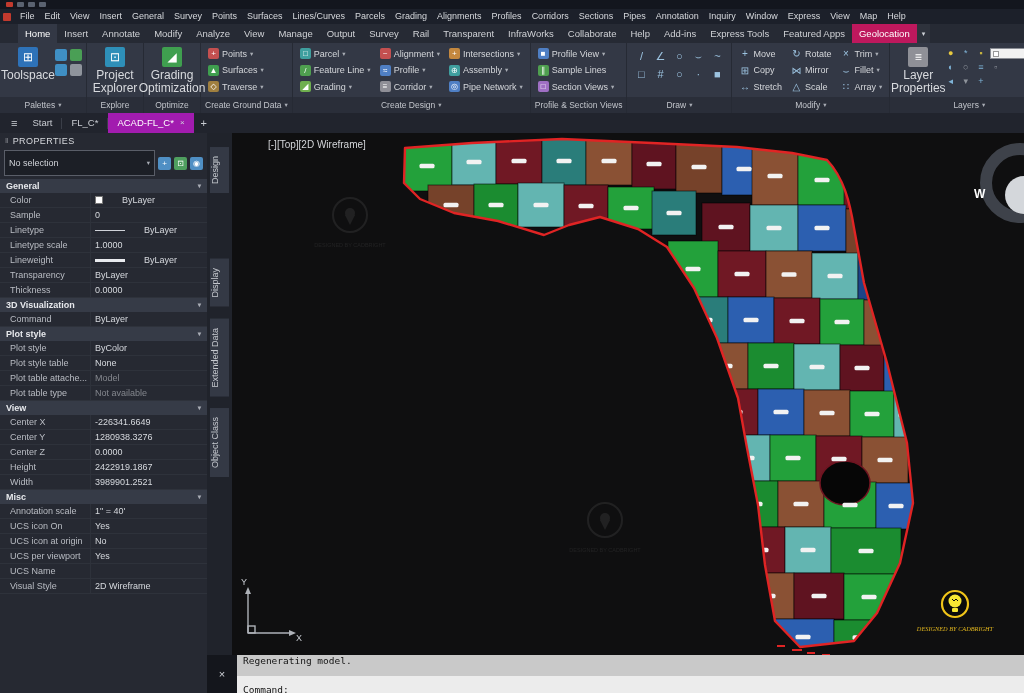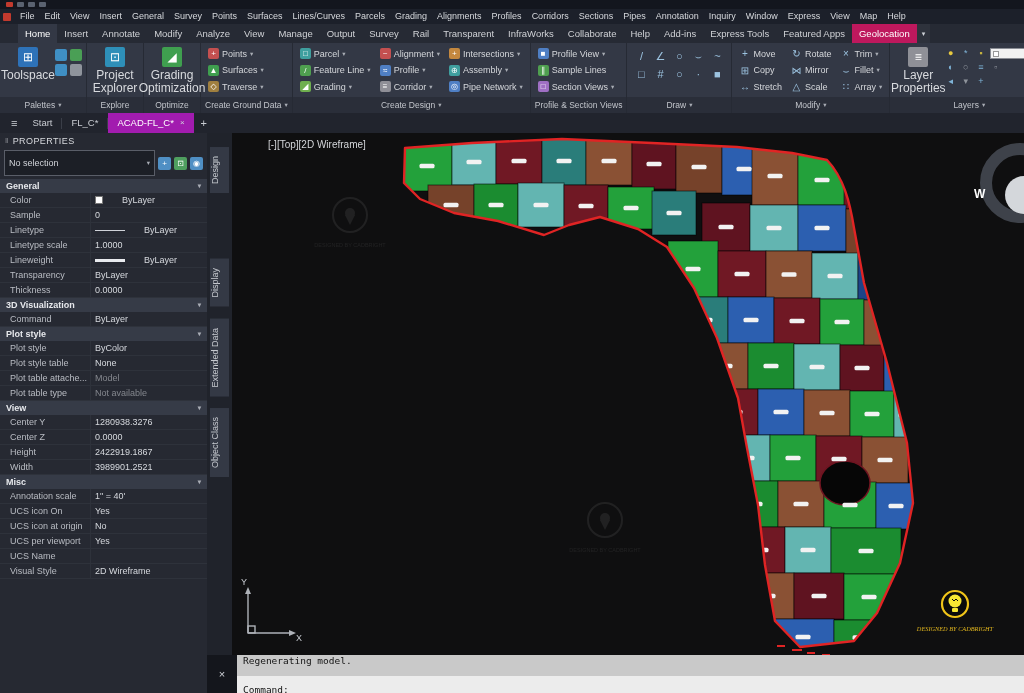--- a/index.html
+++ b/index.html
@@ -529,20 +529,26 @@
           </div>
           <div class="prow">
             <span class="pl">Plot table type</span>
             <span class="pv dim">
               <span>Not available</span>
             </span>
           </div>
           <div class="sec-header">
             <span>View</span>
             <span class="dd">▾</span>
+          </div>
+          <div class="prow">
+            <span class="pl">Center X</span>
+            <span class="pv">
+              <span>-226341.6649</span>
+            </span>
           </div>
           <div class="prow">
             <span class="pl">Center Y</span>
             <span class="pv">
               <span>1280938.3276</span>
             </span>
           </div>
           <div class="prow">
             <span class="pl">Center Z</span>
             <span class="pv">

